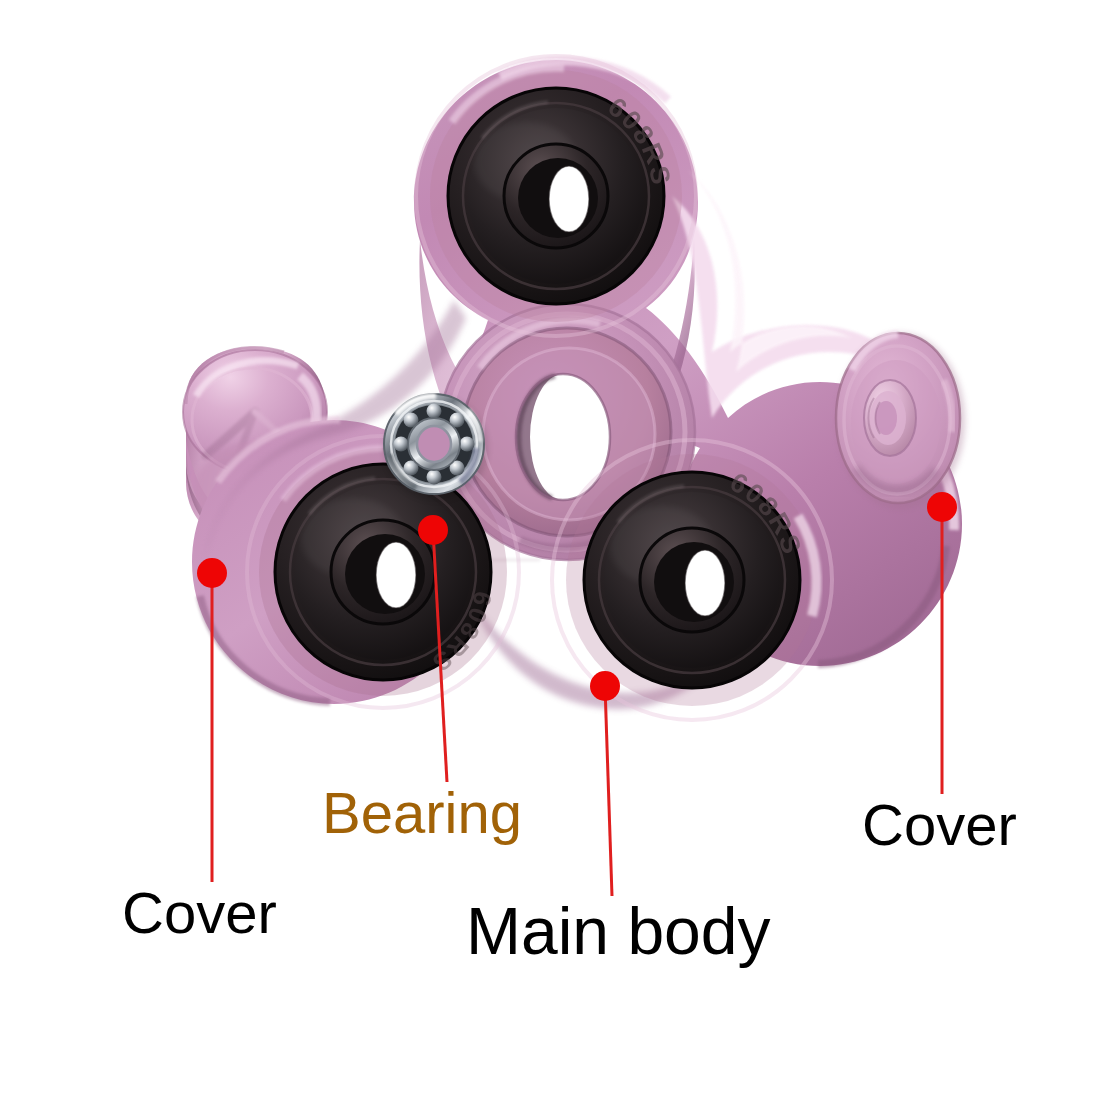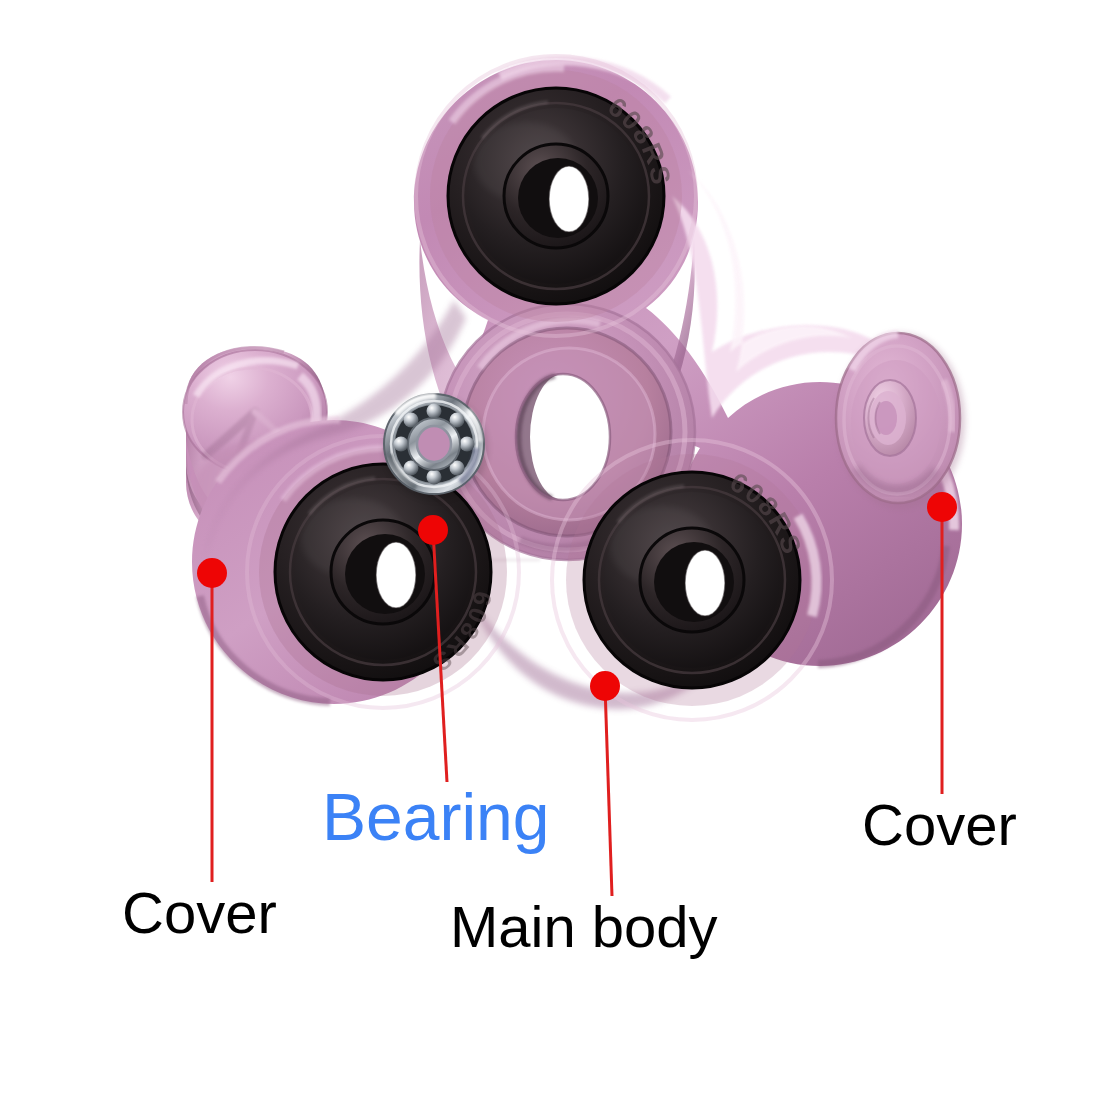--- a/index.html
+++ b/index.html
@@ -403,19 +403,19 @@
       </g>
       <g>
         <line x1="942" y1="507" x2="942" y2="794" stroke="#e01f1f" stroke-width="3"></line>
         <circle cx="942" cy="507" r="15" fill="#ee0505"></circle>
       </g>
     </g>
   </svg>
 
   <div class="callout-label" id="label-cover-left" style="left: 122px; top: 884px; font-size: 58px; color: rgb(0, 0, 0);">Cover</div>
 
-  <div class="callout-label" id="label-bearing" style="left: 322px; top: 784px; font-size: 66px; color: #3b82f6;">Bearing</div>
-
-  <div class="callout-label" id="label-mainbody" style="left: 450px; top: 898px; font-size: 58px; color: rgb(0, 0, 0);">Main body</div>
+  <div class="callout-label" id="label-bearing" style="left: 322px; top: 784px; font-size: 58px; color: #a16207;">Bearing</div>
+
+  <div class="callout-label" id="label-mainbody" style="left: 466px; top: 898px; font-size: 66px; color: rgb(0, 0, 0);">Main body</div>
 
   <div class="callout-label" id="label-cover-right" style="left: 862px; top: 796px; font-size: 58px; color: rgb(0, 0, 0);">Cover</div>
 
 </div>
 
 </body></html>

